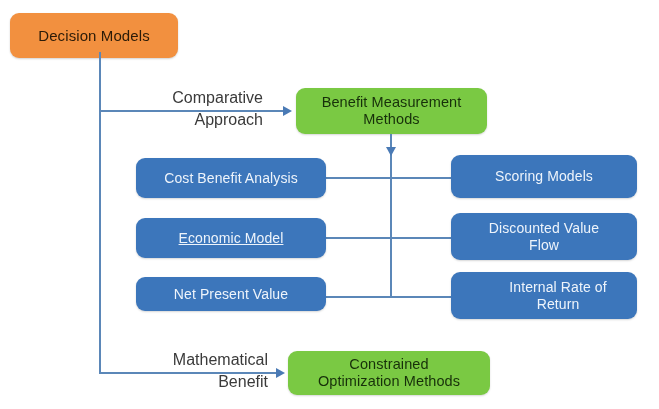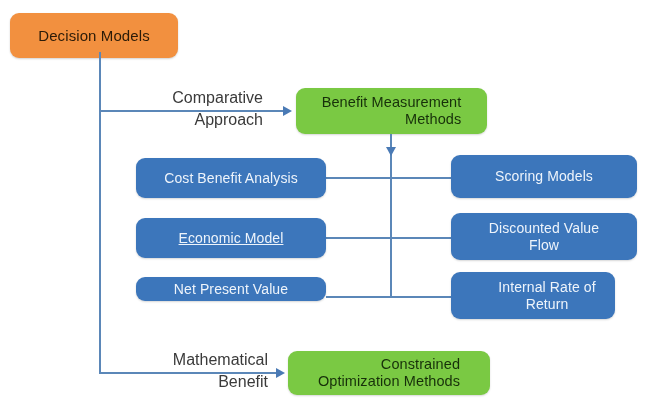--- a/index.html
+++ b/index.html
@@ -38,21 +38,20 @@
     color: #2b1b08;
     font-size: 15px;
     box-shadow: 0 1px 2px rgba(0,0,0,0.18);
   }
 
   .node-green {
     background: #7ac943;
     color: #17300a;
     font-size: 14.5px;
     box-shadow: 0 1px 2px rgba(0,0,0,0.16);
-    text-align: right;
   }
 
   .node-blue {
     background: #3c76bb;
     color: #eef4fb;
     font-size: 14px;
     box-shadow: 0 1px 2px rgba(0,0,0,0.16);
   }
 
   
@@ -118,34 +117,34 @@
   <div class="conn conn-h" style="left:326px; top:296px; width:126px;"></div>
 
   <div class="node node-blue" style="left:136px; top:158px; width:190px; height:40px;">
     <span style="white-space:pre-line;">Cost Benefit Analysis</span>
   </div>
 
   <div class="node node-blue" style="left:136px; top:218px; width:190px; height:40px;text-decoration:underline;">
     <span style="white-space:pre-line;">Economic Model</span>
   </div>
 
-  <div class="node node-blue" style="left:136px; top:277px; width:190px; height:24px;">
+  <div class="node node-blue" style="left:136px; top:277px; width:190px; height:34px;">
     <span style="white-space:pre-line;">Net Present Value</span>
   </div>
 
   <div class="node node-blue" style="left:451px; top:155px; width:186px; height:43px;">
     <span style="white-space:pre-line;">Scoring Models</span>
   </div>
 
   <div class="node node-blue" style="left:451px; top:213px; width:186px; height:47px;">
     <span style="white-space:pre-line;">Discounted Value
 Flow</span>
   </div>
 
-  <div class="node node-blue" style="left:451px; top:272px; width:164px; height:47px;padding-left:28px;">
+  <div class="node node-blue" style="left:451px; top:272px; width:186px; height:47px;padding-left:28px;">
     <span style="white-space:pre-line;">Internal Rate of
 Return</span>
   </div>
 
   <div class="conn conn-h" style="left:99px; top:372px; width:178px;"></div>
   <div class="arrowhead arrow-right" style="left:276px; top:368px;"></div>
   <div class="edge-label" style="left:113px; top:349px; width:155px;">Mathematical
 Benefit</div>
 
   <div class="node node-green" style="left:288px; top:351px; width:202px; height:44px;">

